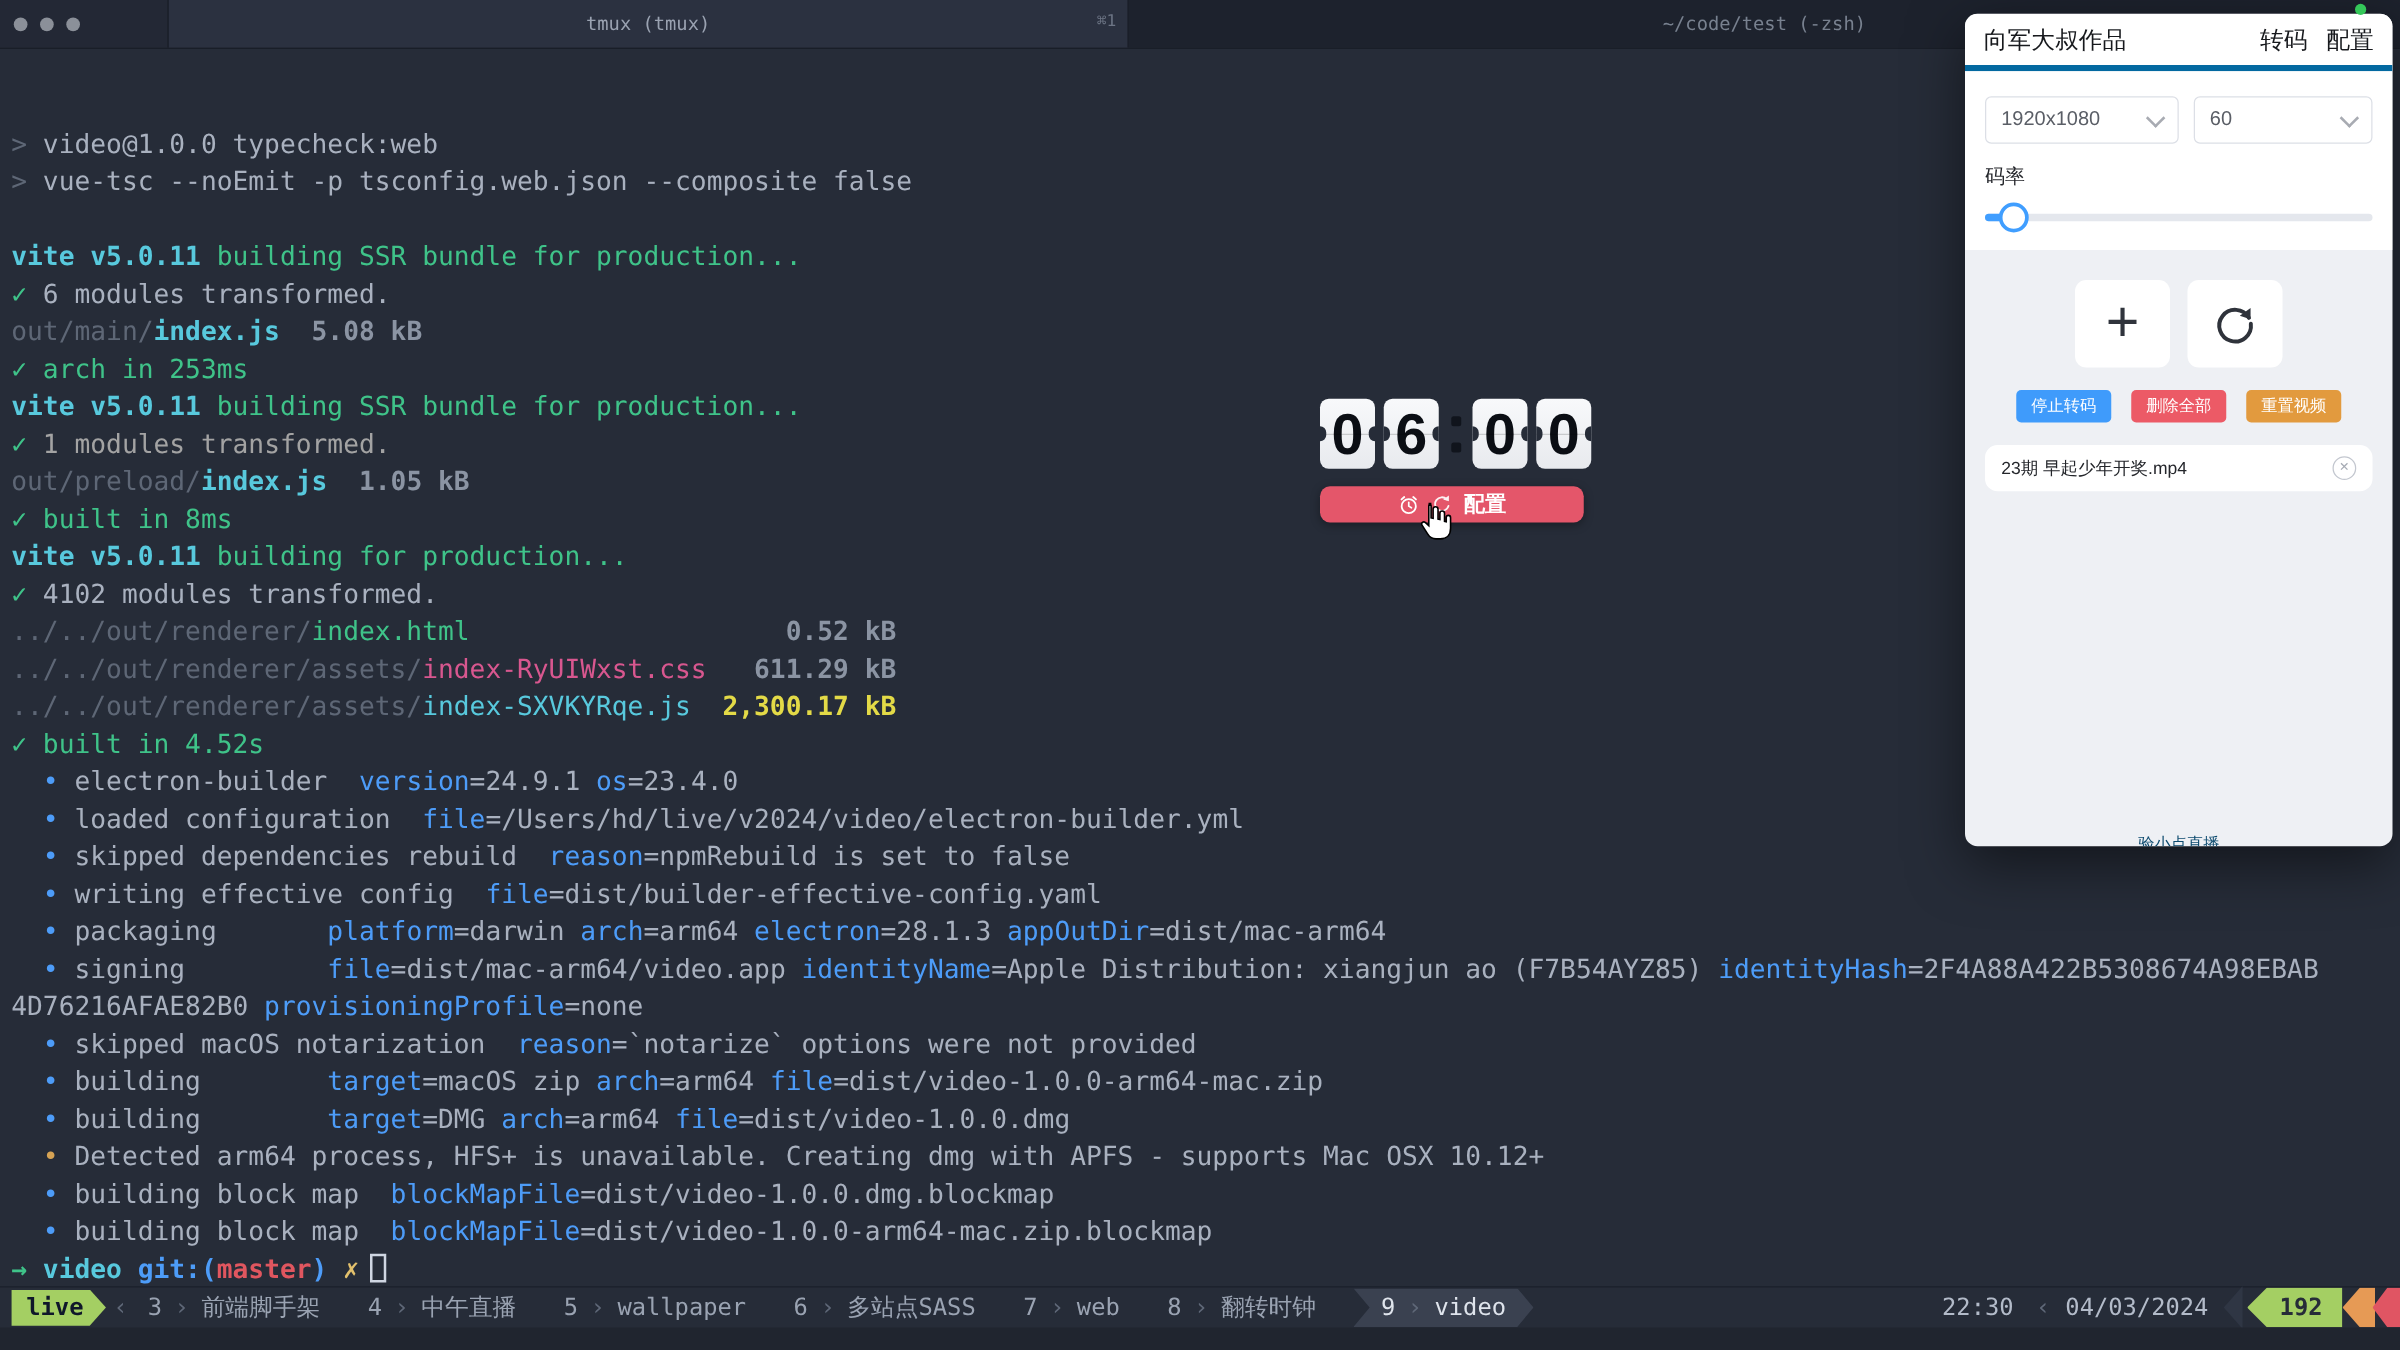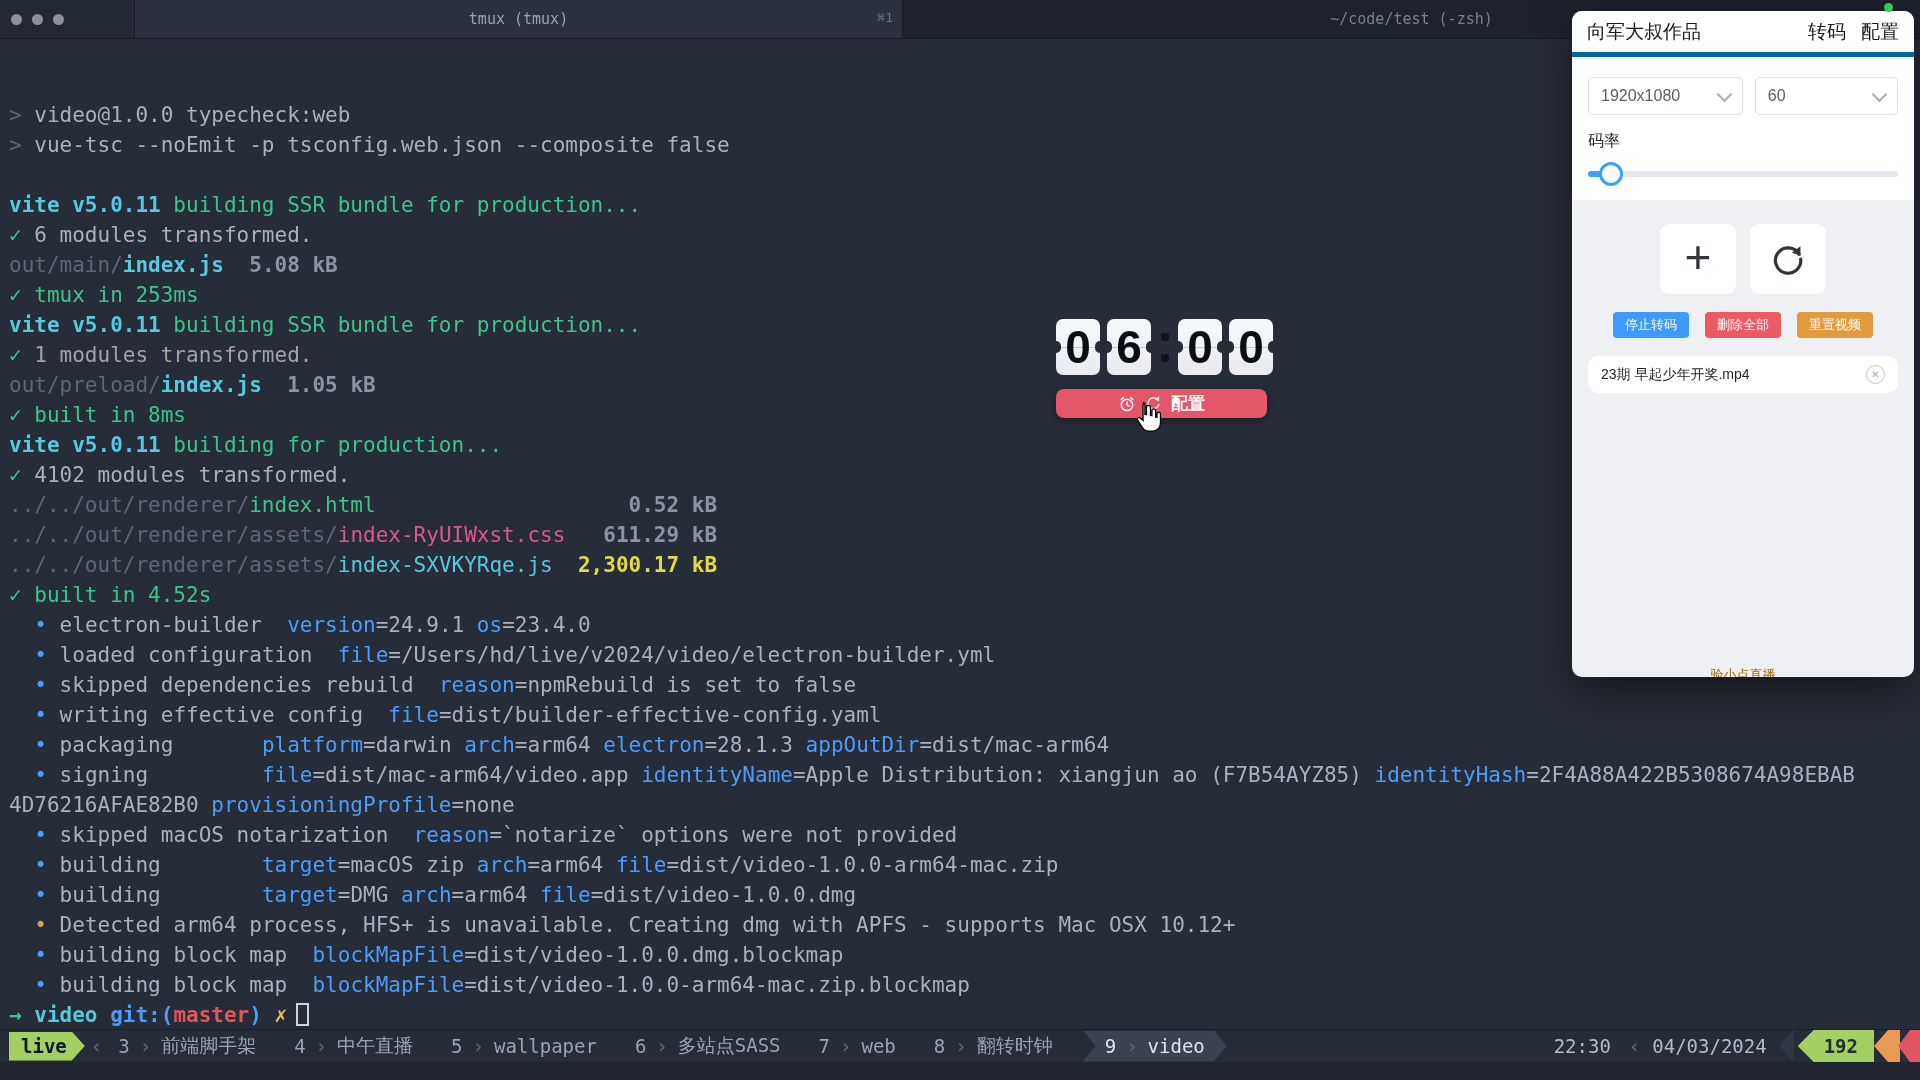--- a/index.html
+++ b/index.html
@@ -72,21 +72,21 @@
           justify-content:center;color:#30343c;cursor:pointer}
   .plus-glyph{font-size:46px;font-weight:300;line-height:1;margin-top:-4px}
   .actionrow{display:flex;justify-content:center;gap:16px;margin-top:18px}
   .act{height:26px;padding:0 12px;border-radius:4px;color:#fff;font-size:13px;display:flex;
        align-items:center;cursor:pointer}
   .act-blue{background:#3f9bfb}.act-red{background:#ec5a66}.act-orange{background:#e29a3e}
   .filecard{margin-top:18px;height:37px;background:#fff;border-radius:10px;display:flex;
             align-items:center;padding:0 13px;font-size:14px;color:#24262b}
   .fileremove{margin-left:auto;width:17px;height:17px;border:1px solid #c3c7cf;border-radius:50%;
               color:#a6abb4;font-size:10px;display:flex;align-items:center;justify-content:center;cursor:pointer}
-  .p-footer{position:absolute;bottom:-7px;left:0;right:0;text-align:center;font-size:13px;color:#a16207}
+  .p-footer{position:absolute;bottom:-7px;left:0;right:0;text-align:center;font-size:13px;color:#0c4a6e}
   .rec-dot{position:absolute;left:1884px;top:3px;width:9px;height:9px;background:#34c759;
            border-radius:50%;z-index:55}
 
   
   .statusbar{position:absolute;left:0;bottom:18px;width:1920px;height:33px;background:#262c38;
              border-top:1px solid #1a1f2a;display:flex;align-items:center;font-size:19px;
              color:#9aa3b2;z-index:6;box-sizing:border-box}
   .bottomstrip{position:absolute;left:0;bottom:0;width:1920px;height:18px;background:#20252f;z-index:6}
   .badge-live{margin-left:9px;background:#a4cf63;color:#0f172a;font-weight:bold;
               padding:3px 18px 4px 12px;
@@ -128,21 +128,21 @@
 </div>
 <div class="tb-underline"></div>
 
 <div class="term">
     <div class="tline"><span style="color: rgb(94, 103, 118);">&gt; </span><span style="color: rgb(169, 177, 191);">video@1.0.0 typecheck:web</span></div>
     <div class="tline"><span style="color: rgb(94, 103, 118);">&gt; </span><span style="color: rgb(169, 177, 191);">vue-tsc --noEmit -p tsconfig.web.json --composite false</span></div>
     <div class="tline">&nbsp;</div>
     <div class="tline"><span style="color: rgb(88, 201, 221); font-weight: bold;">vite v5.0.11</span><span style="color: rgb(63, 195, 137);"> building SSR bundle for production...</span></div>
     <div class="tline"><span style="color: rgb(63, 195, 137);">✓</span><span style="color: rgb(169, 177, 191);"> 6 modules transformed.</span></div>
     <div class="tline"><span style="color: rgb(94, 103, 118);">out/main/</span><span style="color: rgb(88, 201, 221); font-weight: bold;">index.js</span><span style="color: rgb(169, 177, 191);">  </span><span style="color: rgb(139, 148, 163); font-weight: bold;">5.08 kB</span></div>
-    <div class="tline"><span style="color: rgb(63, 195, 137);">✓ tmux in 253ms</span></div>
+    <div class="tline"><span style="color: rgb(63, 195, 137);">✓ arch in 253ms</span></div>
     <div class="tline"><span style="color: rgb(88, 201, 221); font-weight: bold;">vite v5.0.11</span><span style="color: rgb(63, 195, 137);"> building SSR bundle for production...</span></div>
     <div class="tline"><span style="color: rgb(63, 195, 137);">✓</span><span style="color: #a3a3a3;"> 1 modules transformed.</span></div>
     <div class="tline"><span style="color: rgb(94, 103, 118);">out/preload/</span><span style="color: rgb(88, 201, 221); font-weight: bold;">index.js</span><span style="color: rgb(169, 177, 191);">  </span><span style="color: rgb(139, 148, 163); font-weight: bold;">1.05 kB</span></div>
     <div class="tline"><span style="color: rgb(63, 195, 137);">✓ built in 8ms</span></div>
     <div class="tline"><span style="color: rgb(88, 201, 221); font-weight: bold;">vite v5.0.11</span><span style="color: rgb(63, 195, 137);"> building for production...</span></div>
     <div class="tline"><span style="color: rgb(63, 195, 137);">✓</span><span style="color: rgb(169, 177, 191);"> 4102 modules transformed.</span></div>
     <div class="tline"><span style="color: rgb(94, 103, 118);">../../out/renderer/</span><span style="color: rgb(63, 195, 137);">index.html</span><span style="color: rgb(169, 177, 191);">                    </span><span style="color: rgb(139, 148, 163); font-weight: bold;">0.52 kB</span></div>
     <div class="tline"><span style="color: rgb(94, 103, 118);">../../out/renderer/assets/</span><span style="color: rgb(216, 87, 143);">index-RyUIWxst.css</span><span style="color: rgb(169, 177, 191);">   </span><span style="color: rgb(139, 148, 163); font-weight: bold;">611.29 kB</span></div>
     <div class="tline"><span style="color: rgb(94, 103, 118);">../../out/renderer/assets/</span><span style="color: rgb(88, 201, 221);">index-SXVKYRqe.js</span><span style="color: rgb(169, 177, 191);">  </span><span style="color: rgb(227, 218, 71); font-weight: bold;">2,300.17 kB</span></div>
     <div class="tline"><span style="color: rgb(63, 195, 137);">✓ built in 4.52s</span></div>

